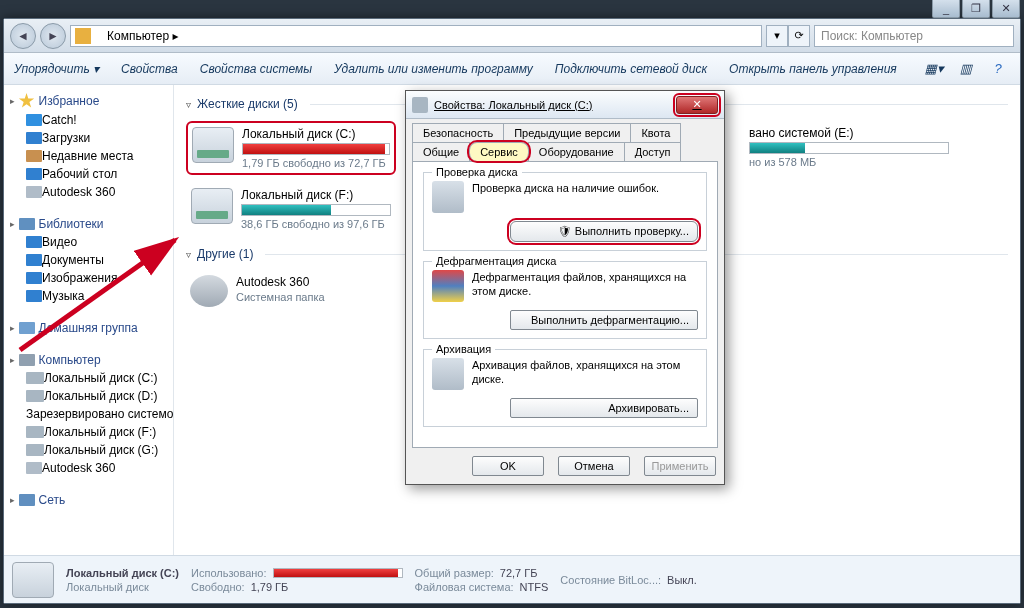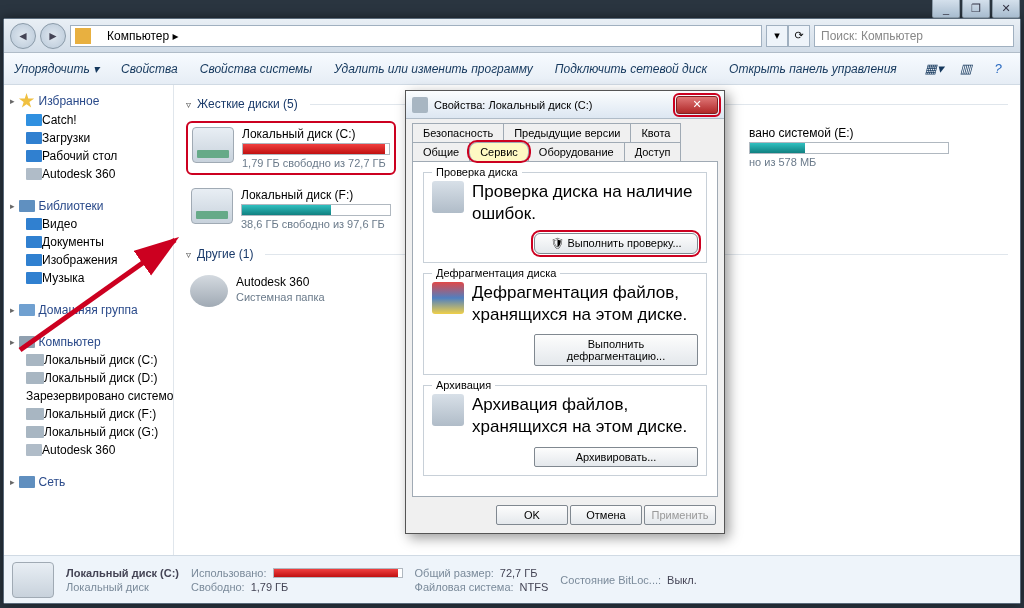--- a/index.html
+++ b/index.html
@@ -59,38 +59,38 @@
 .status { height: 48px; border-top: 1px solid #d0dae4; background: #eef4fa; display: flex; align-items: center; padding: 4px 8px; gap: 12px; font-size: 11px; color: #445; }
 .status .disk-big { width: 42px; height: 36px; background: linear-gradient(#e8eef4, #c8d2dc); border: 1px solid #a0aab4; border-radius: 4px; }
 .status-col { display: flex; flex-direction: column; gap: 2px; }
 .status-row { display: flex; gap: 6px; align-items: center; }
 .status-bar { width: 130px; height: 10px; border: 1px solid #b0b8c0; background: #fff; }
 .status-bar .f { height: 100%; background: linear-gradient(#f04040,#c01010); }
 .muted { color: #7a8a9a; }
 
 
 .dialog { position: absolute; left: 405px; top: 90px; width: 320px; background: #f0f0f0; border: 1px solid #555; box-shadow: 4px 4px 12px rgba(0,0,0,0.4); font-size: 11px; z-index: 50; }
-.dlg-title { height: 28px; background: linear-gradient(#fbfdfe, #dde7f2); display: flex; align-items: center; padding: 0 6px; gap: 6px; border-bottom: 1px solid #b0bcc8; }
+.dlg-title { height: 28px; background: linear-gradient(#fbfdfe, #dde7f2); display: flex; align-items: center; padding: 0 6px; gap: 6px; border-bottom: 1px solid #b0bcc8; text-decoration: underline; }
 .dlg-title .ico { width: 16px; height: 16px; background: #a8b6c2; border-radius: 2px; }
 .dlg-close { margin-left: auto; width: 42px; height: 18px; background: linear-gradient(#e07878, #b02828); border-radius: 3px; border: 1px solid #802020; display: flex; align-items: center; justify-content: center; color: #fff; font-size: 11px; cursor: pointer; outline: 2px solid #cc0020; outline-offset: 1px; }
 .tabs { padding: 4px 6px 0; }
 .tab-row { display: flex; }
 .tab { padding: 3px 10px; border: 1px solid #a0aab4; border-bottom: none; background: #f0f0f0; font-size: 11px; cursor: pointer; margin-right: -1px; position: relative; }
 .tab.active { background: #fef9c3; z-index: 2; }
 .tab.hilite { outline: 2px solid #cc0020; border-radius: 8px; z-index: 3; }
 .tab-body { border: 1px solid #a0aab4; background: #fff; padding: 10px; }
 .fieldset { border: 1px solid #c8d0d8; padding: 8px; margin-bottom: 10px; position: relative; }
 .fieldset .leg { position: absolute; top: -7px; left: 8px; background: #fff; padding: 0 4px; font-size: 11px; }
 .fs-row { display: flex; gap: 8px; align-items: flex-start; }
 .fs-icon { width: 32px; height: 32px; background: linear-gradient(#d8e0e8,#b0bcc8); border-radius: 3px; flex-shrink: 0; }
 .fs-icon.defrag { background: linear-gradient(#e04848,#5080c0,#f0d048); }
-.fs-text { font-size: 17px; line-height: 1.3; }
-.dlg-btn { display: block; width: 164px; margin: 8px 0 0 auto; padding: 3px 8px; border: 1px solid #808890; background: linear-gradient(#fdfdfd,#e4e8ec); font-size: 11px; cursor: pointer; text-align: center; border-radius: 2px; }
+.fs-text { font-size: 11px; line-height: 1.3; }
+.dlg-btn { display: block; width: 188px; margin: 8px 0 0 auto; padding: 3px 8px; border: 1px solid #808890; background: linear-gradient(#fdfdfd,#e4e8ec); font-size: 11px; cursor: pointer; text-align: right; border-radius: 2px; }
 .dlg-btn.hilite { outline: 2px solid #cc0020; outline-offset: 1px; border-radius: 6px; }
-.dlg-foot { display: flex; justify-content: flex-end; gap: 2px; padding: 8px; }
+.dlg-foot { display: flex; justify-content: flex-end; gap: 14px; padding: 8px; }
 .dlg-foot button { width: 72px; padding: 3px 0; border: 1px solid #808890; background: linear-gradient(#fdfdfd,#e4e8ec); font-size: 11px; cursor: pointer; border-radius: 2px; }
 .dlg-foot button:disabled { color: #999; }
 
 
 .arrow { position: absolute; pointer-events: none; }
 .arrow svg { overflow: visible; }
 </style>
 </head>
 <body>
 
@@ -141,20 +141,24 @@
           </div>
         <div class="side-item">
             <span class="s-icon" style="background:#3090e0"></span>
             <span>Catch!</span>
           </div>
         <div class="side-item">
             <span class="s-icon"></span>
             <span>Загрузки</span>
           </div>
         <div class="side-item">
+            <span class="s-icon" style="background:#c89050"></span>
+            <span>Недавние места</span>
+          </div>
+        <div class="side-item">
             <span class="s-icon"></span>
             <span>Рабочий стол</span>
           </div>
         <div class="side-item">
             <span class="s-icon grey"></span>
             <span>Autodesk 360</span>
           </div>
       </div>
       <div class="side-group">
         <div class="side-head">

